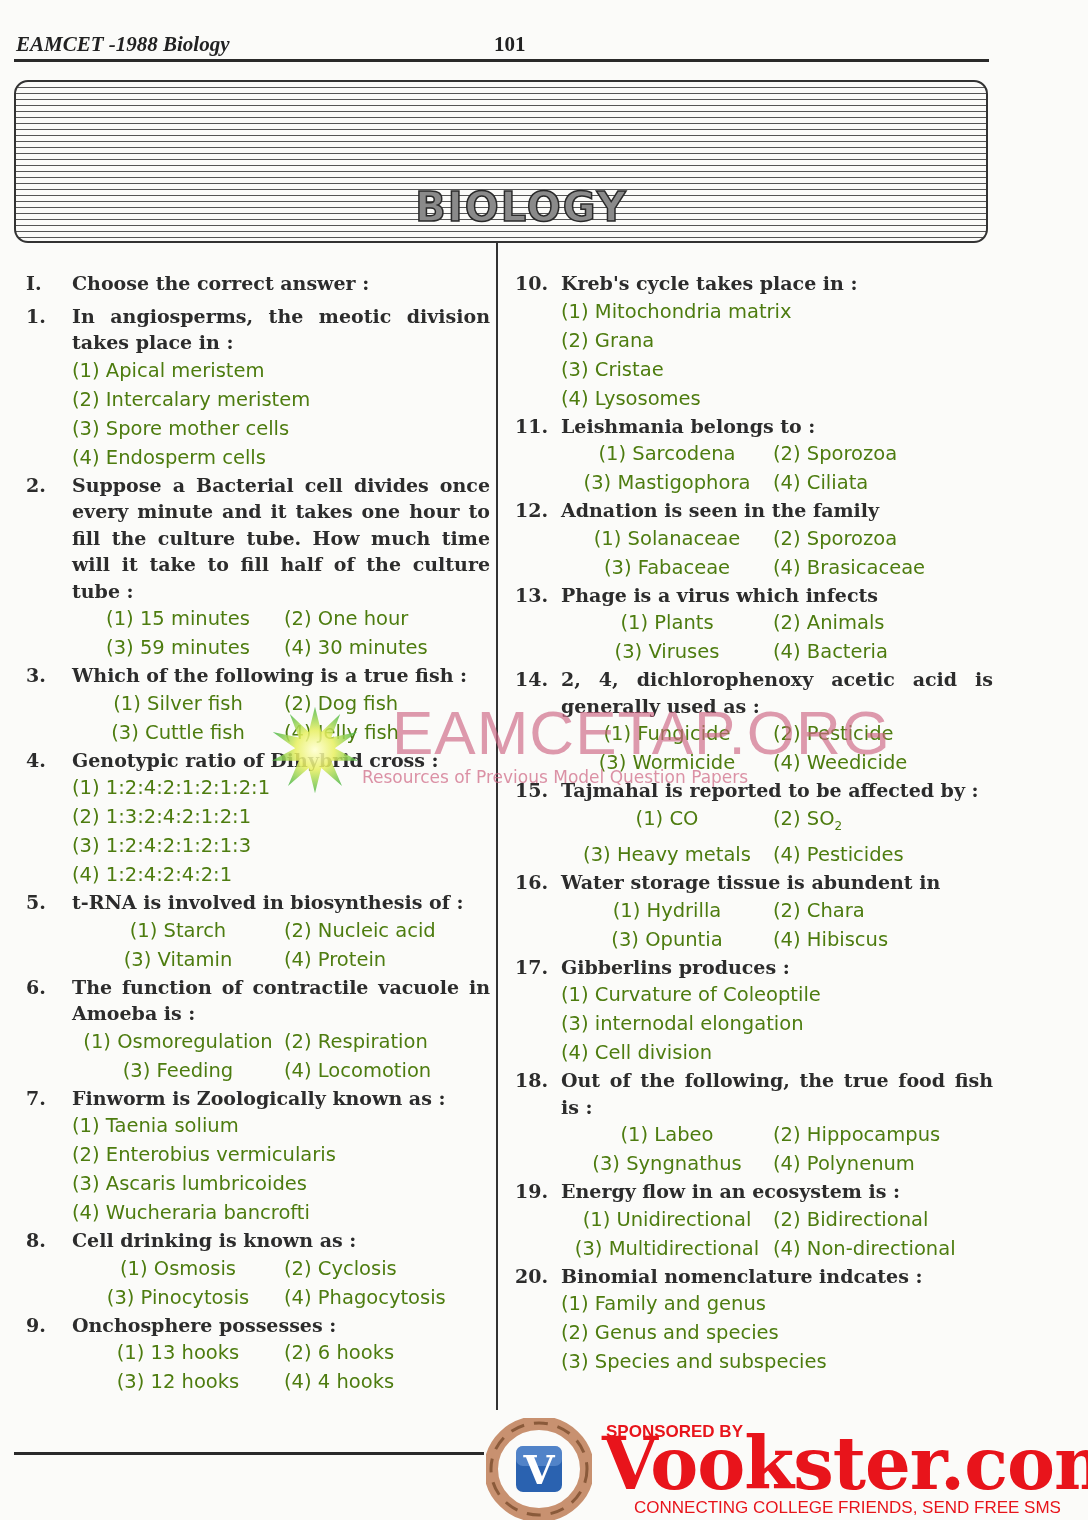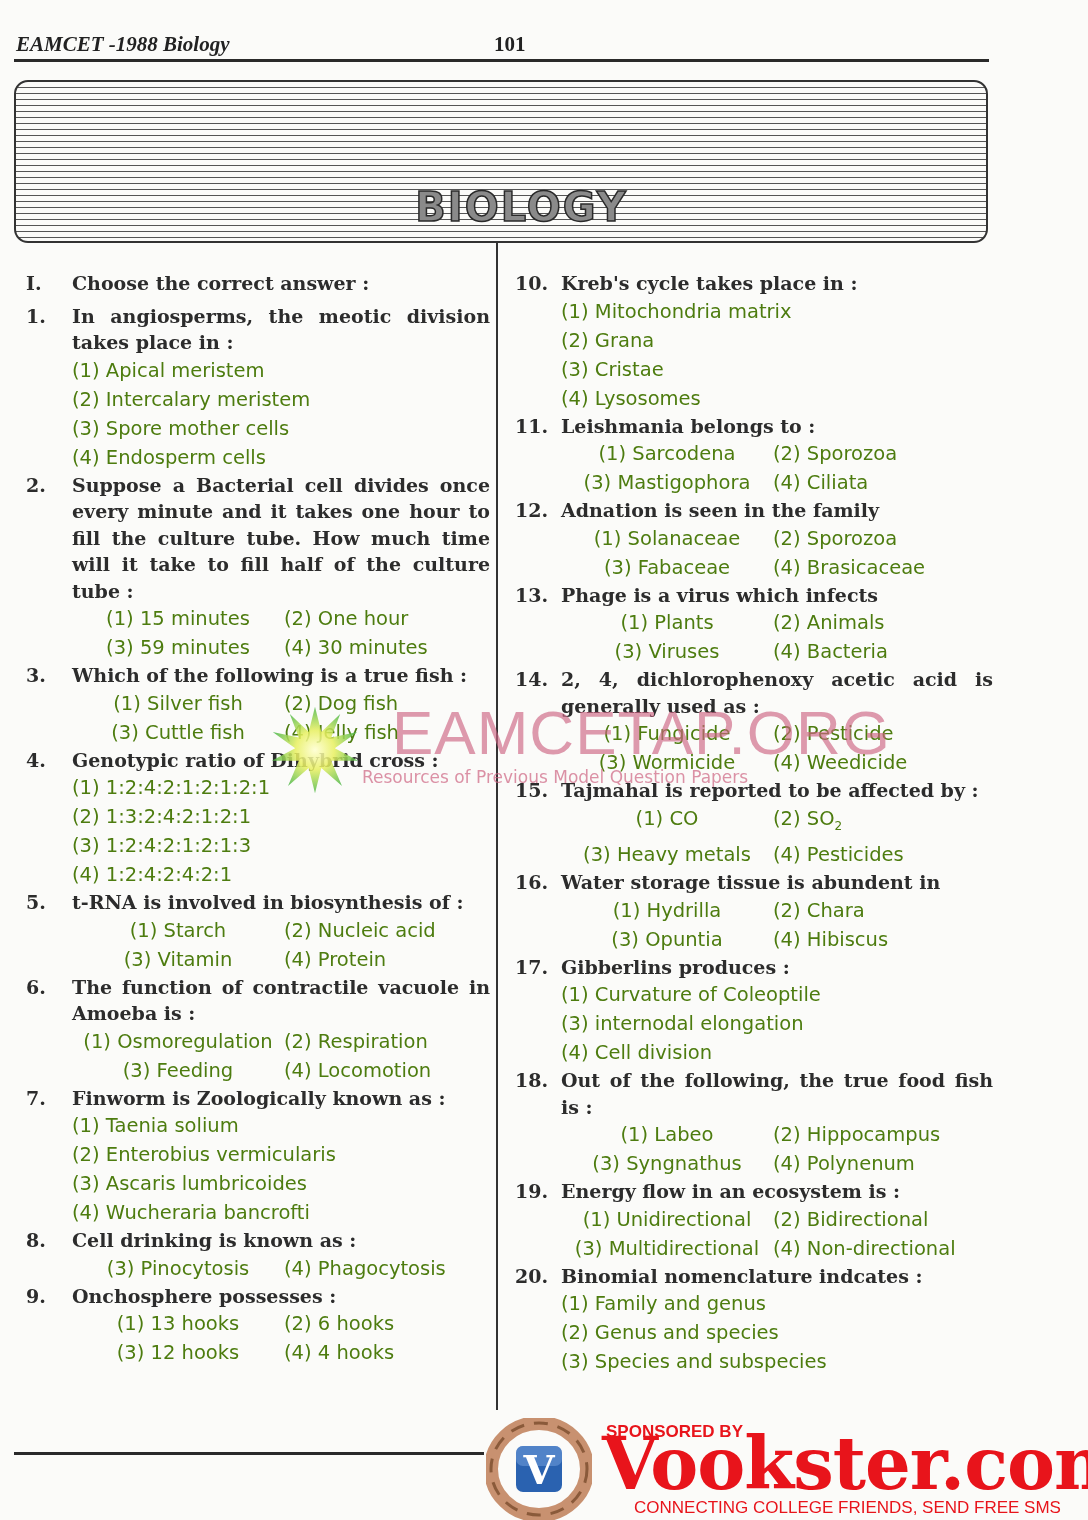--- a/index.html
+++ b/index.html
@@ -198,20 +198,24 @@
         </div>
     </div>
   </div>
 
   <div class="q">
     <div class="q-line">
         <span class="q-num">8.</span>
         <span class="q-text">Cell drinking is known as :</span>
       </div>
     <div class="opts">
+      <div class="opt-row two">
+          <span class="opt">(1) Osmosis</span>
+          <span class="opt">(2) Cyclosis</span>
+        </div>
       <div class="opt-row two">
           <span class="opt">(3) Pinocytosis</span>
           <span class="opt">(4) Phagocytosis</span>
         </div>
     </div>
   </div>
 
   <div class="q">
     <div class="q-line">
         <span class="q-num">9.</span>

